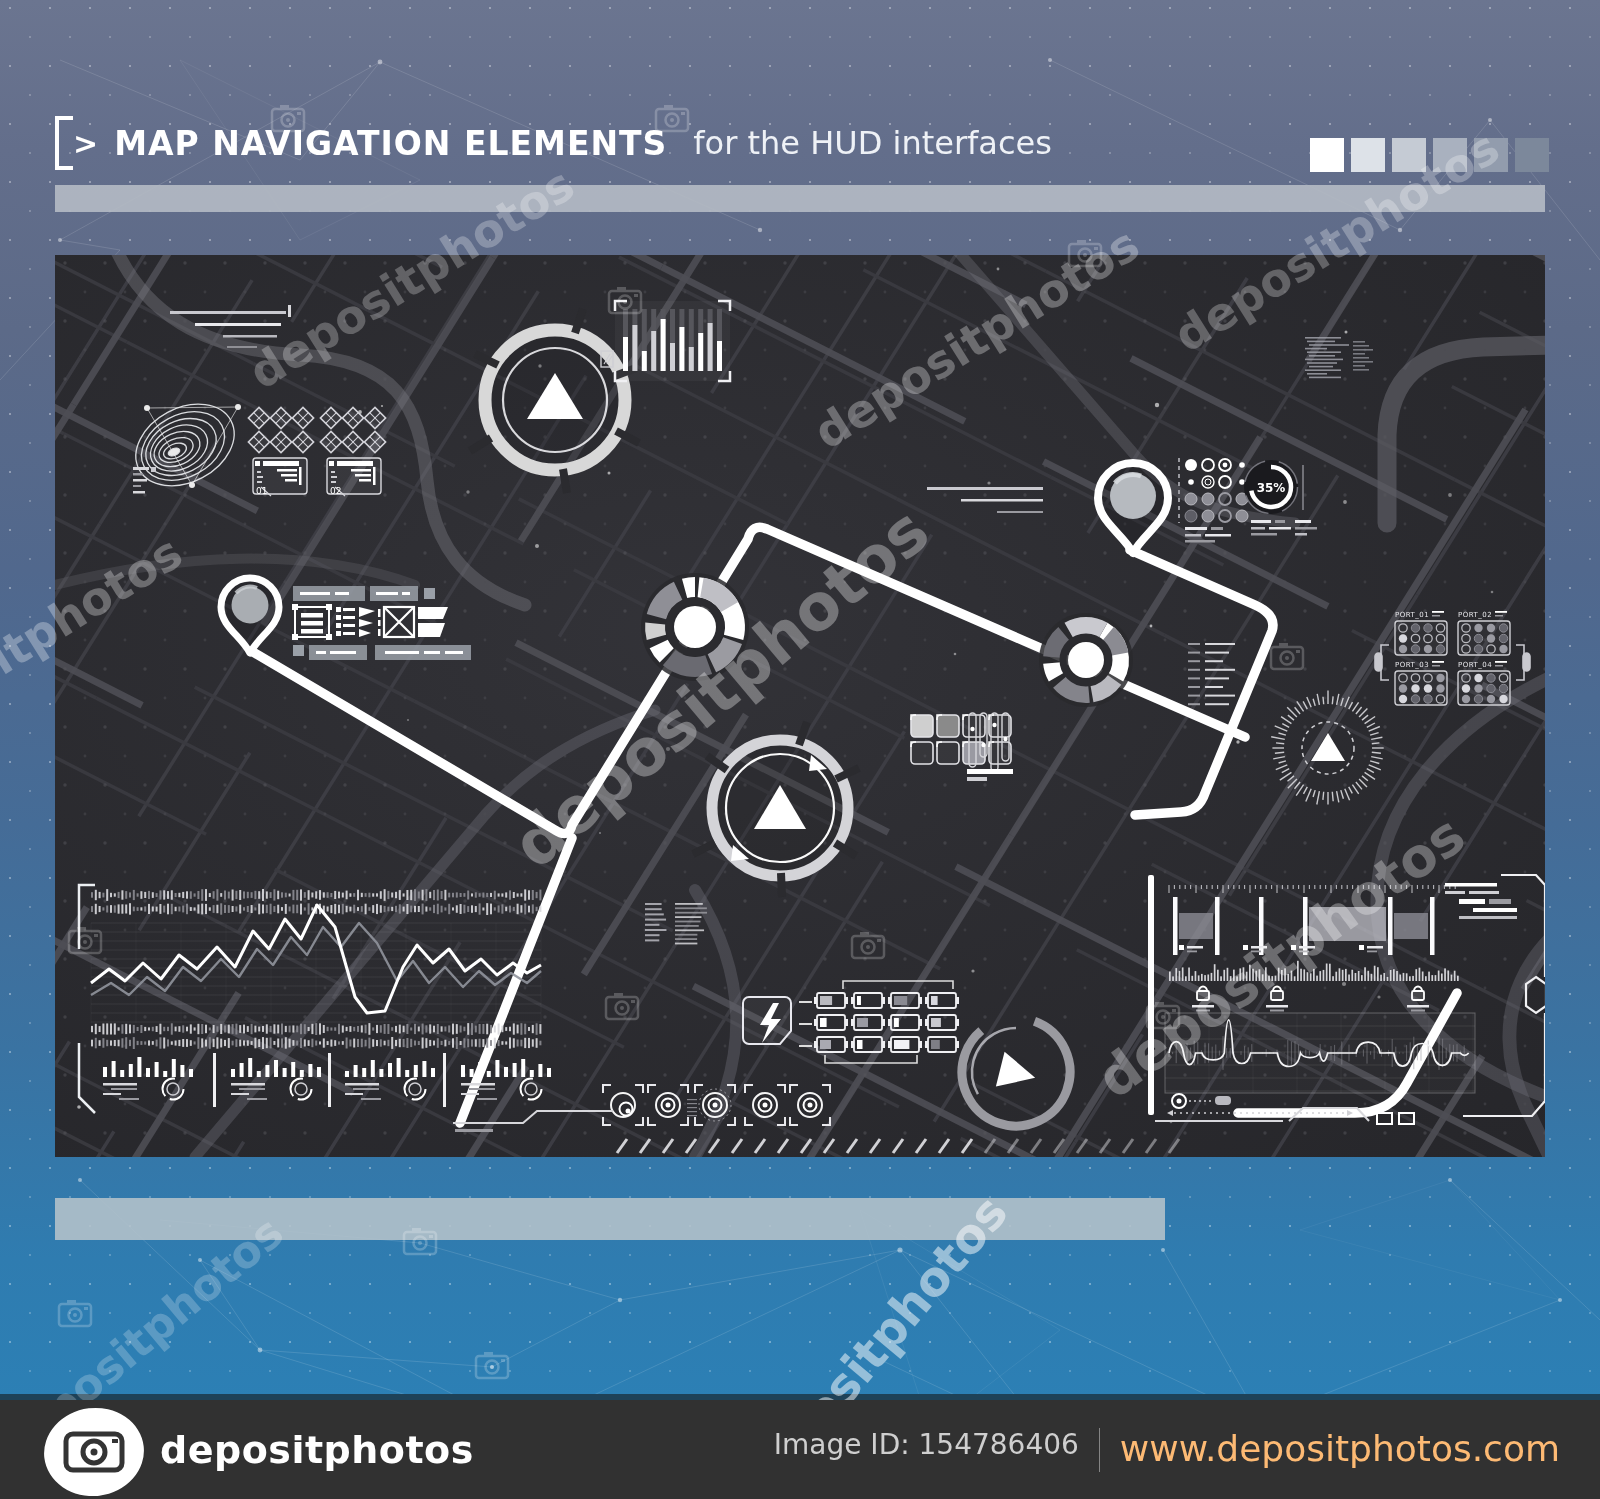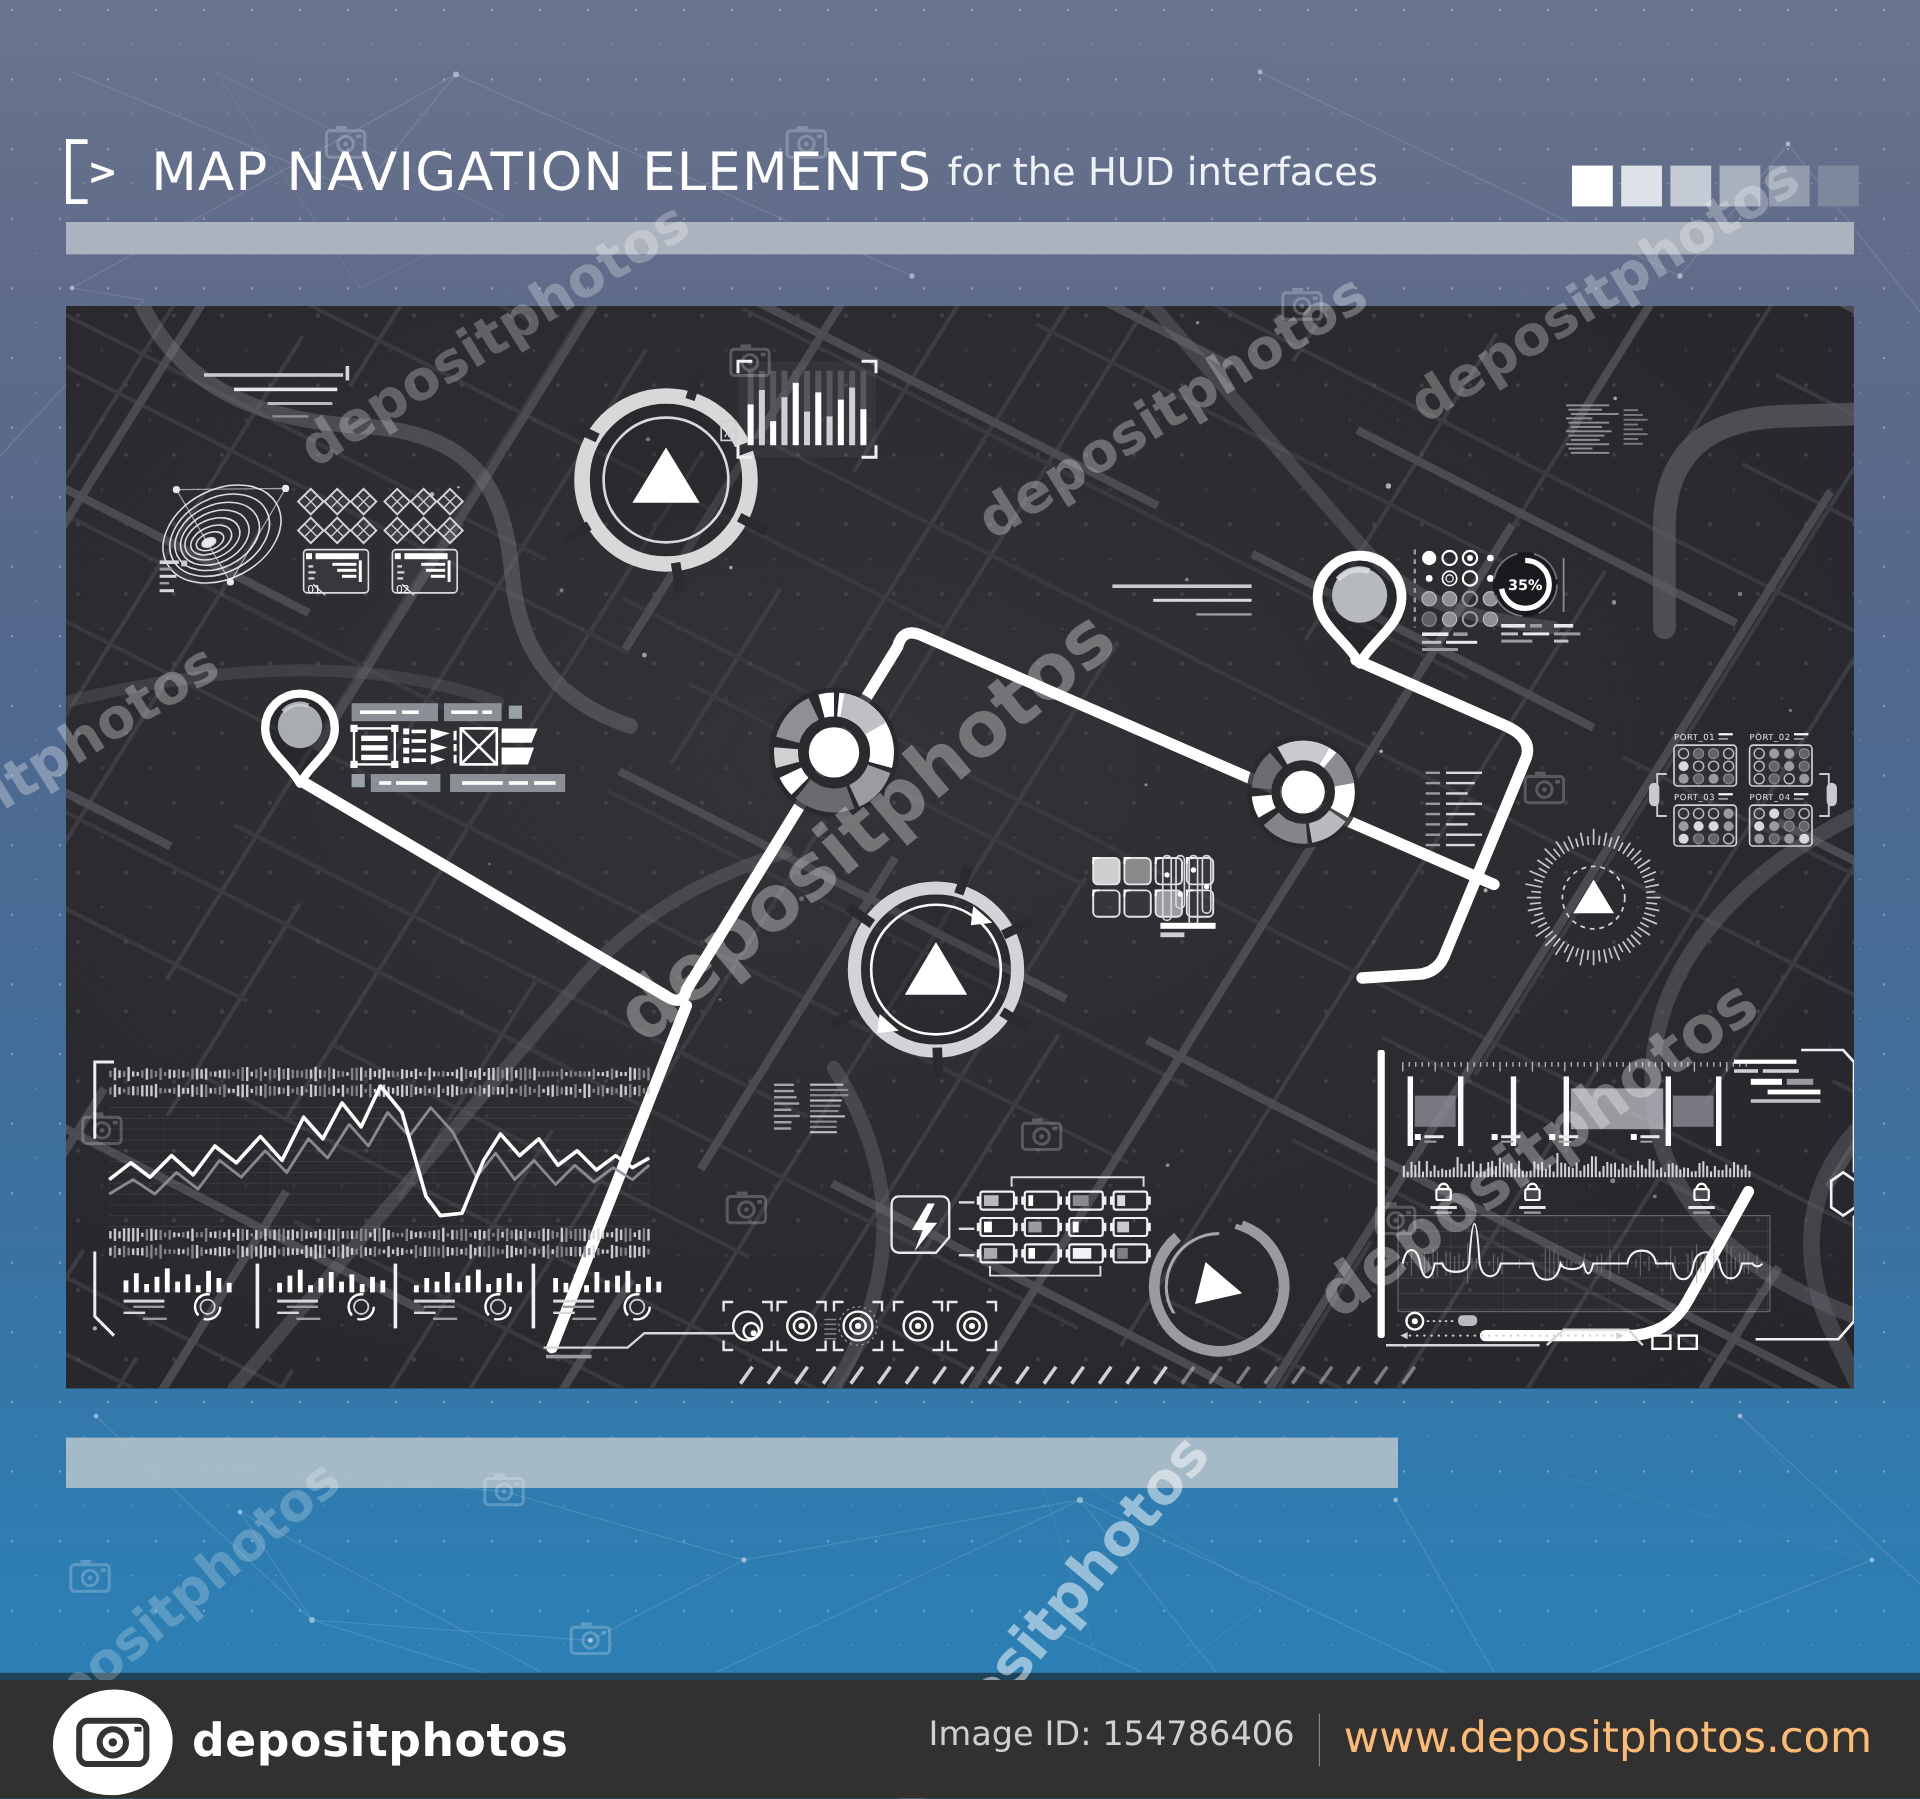--- a/index.html
+++ b/index.html
@@ -11,22 +11,22 @@
       linear-gradient(180deg,#6b7590 0%,#636e8b 10%,#5c6a88 22%,#51688d 38%,#456c97 55%,#3a73a2 70%,#2f7cb0 84%,#2a82b8 100%);
     background-size:40px 58px,40px 58px,100% 100%;}
   svg{display:block}
   .abs{position:absolute}
   #bg-svg{left:0;top:0;z-index:0;pointer-events:none}
   #wm-svg{left:0;top:0;z-index:40;pointer-events:none}
   
   .titlebar{left:55px;top:114px;height:58px;display:flex;align-items:center;z-index:20;color:#fff}
   .bracket{width:14px;height:46px;border:4px solid #fff;border-right:none;margin-right:2px}
   .chev{font-size:30px;font-weight:bold;letter-spacing:0;margin-left:-2px}
-  .t-strong{font-size:44px;font-weight:normal;letter-spacing:1px;margin-left:28px;white-space:nowrap}
-  .t-light{font-size:32px;font-weight:normal;color:#eef1f6;margin-left:13px;white-space:nowrap}
+  .t-strong{font-size:33px;font-weight:bold;letter-spacing:1px;margin-left:16px;white-space:nowrap}
+  .t-light{font-size:32px;font-weight:normal;color:#eef1f6;margin-left:26px;white-space:nowrap}
   .swrow{left:1310px;top:138px;display:flex;gap:7px;z-index:20}
   .swatch{width:34px;height:34px}
   .hbar{left:55px;top:185px;width:1490px;height:27px;background:#b3bac3;opacity:.92;z-index:15}
   .bbar{left:55px;top:1198px;width:1110px;height:42px;background:#b5c3cb;opacity:.88;z-index:15}
   .mappanel{left:55px;top:255px;width:1490px;height:902px;background:#2b2b2f;z-index:10;overflow:hidden}
   .fstrip{left:0;top:1394px;width:1600px;height:6px;background:#1e4258;z-index:30}
   .footer{left:0;top:1400px;width:1600px;height:99px;background:#313131;z-index:50;
     display:flex;align-items:center;justify-content:space-between;padding:0 40px;box-sizing:border-box}
   .f-left{display:flex;align-items:center;gap:10px}
   .brand{color:#fff;font-size:38px;font-weight:bold;letter-spacing:.5px}

